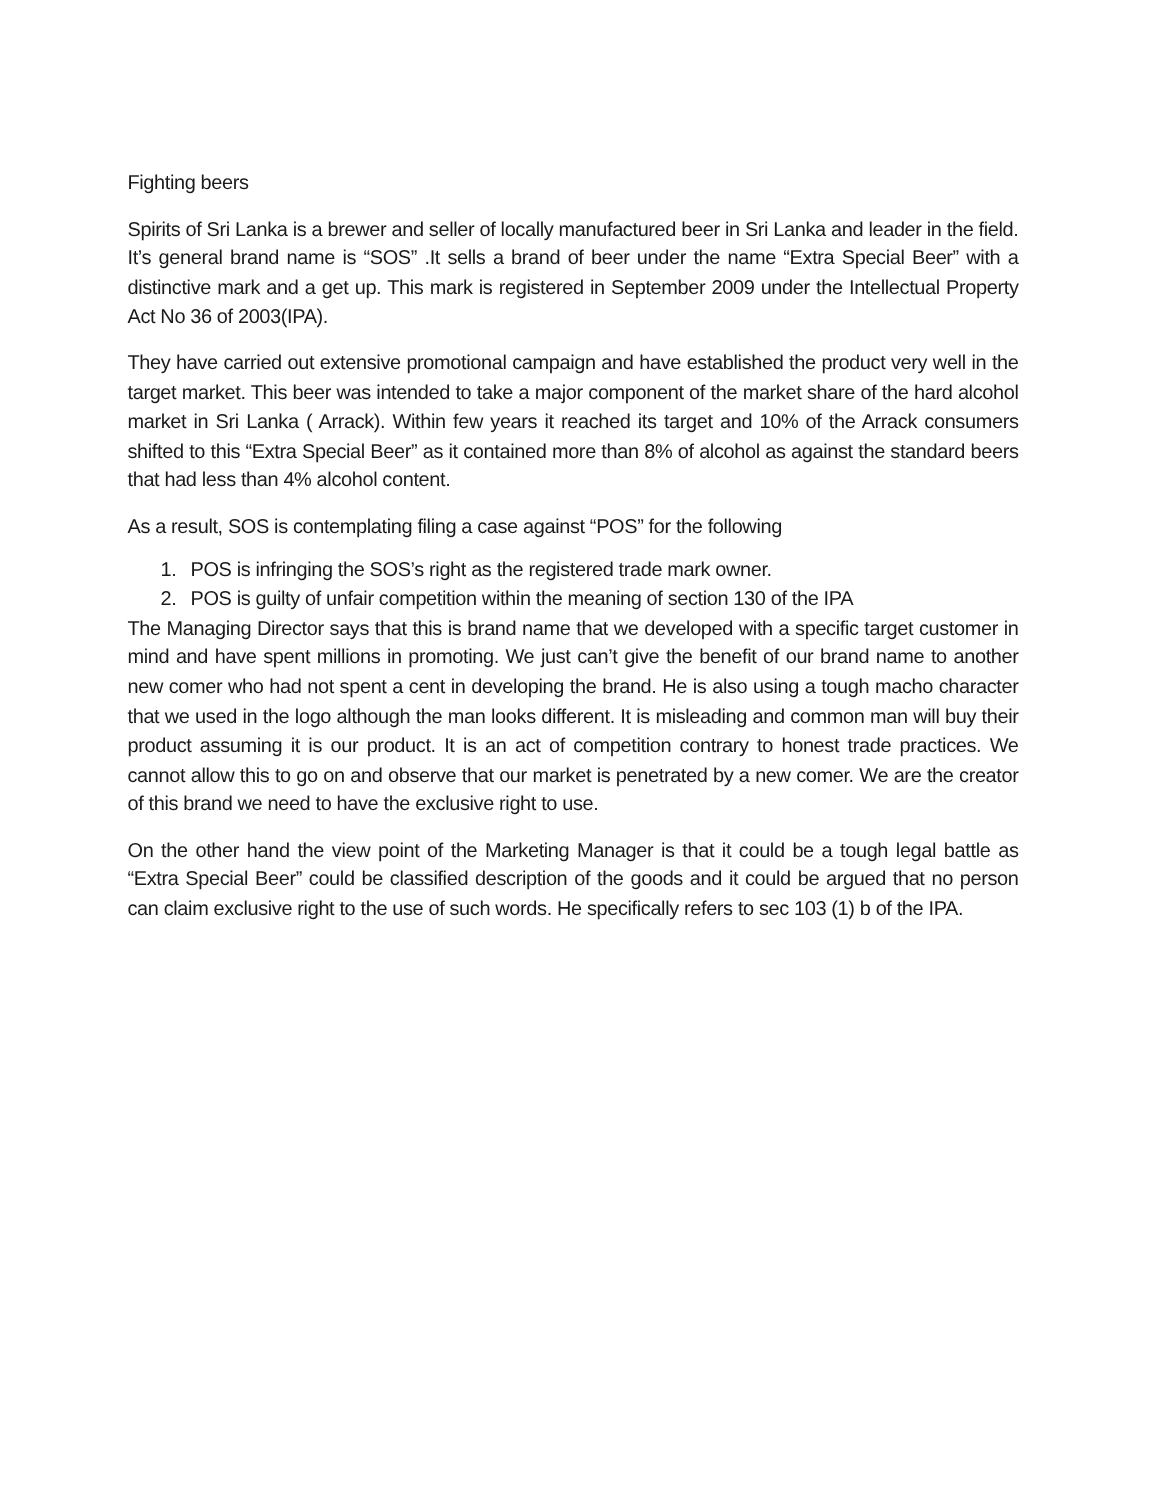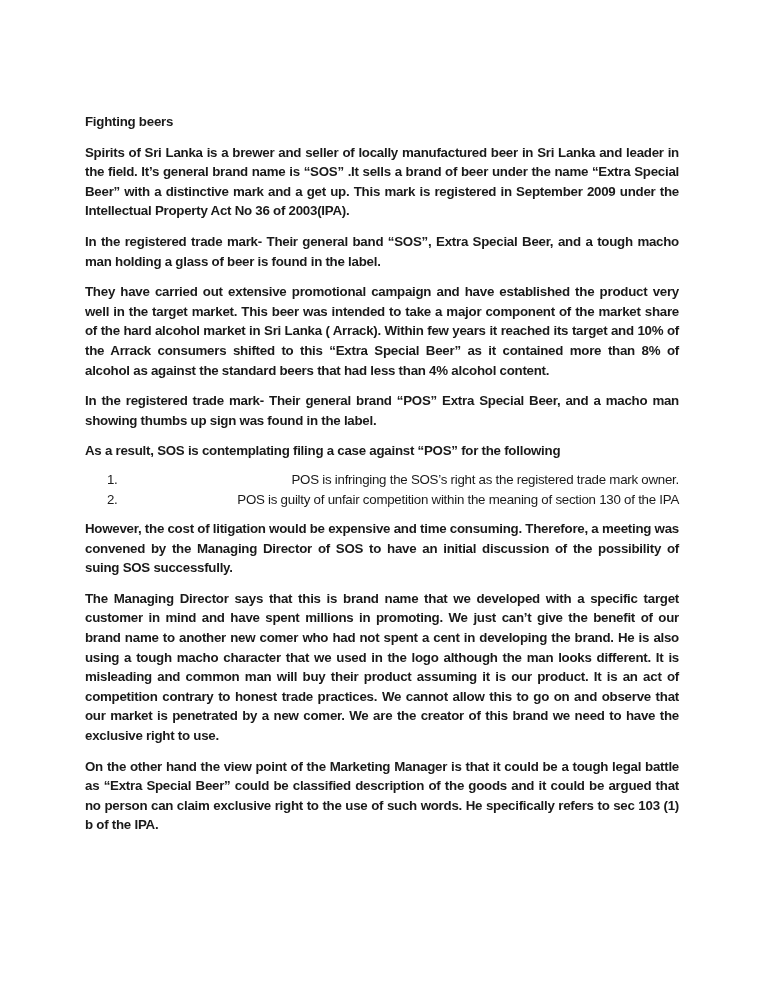--- a/index.html
+++ b/index.html
@@ -23,45 +23,40 @@
       line-height: 19.6px;
       color: #1a1a1a;
       letter-spacing: -0.25px;
     }
     .title {
       margin: 0 0 11px 0;
     }
     p {
       margin: 0 0 11px 0;
       text-align: justify;
-      font-weight: bold;
     }
     ol {
-      margin: -2px 0 10px 0;
+      margin: -2px 0 0 0;
       padding-left: 36px;
-      text-align: right;
     }
     ol li {
       padding-left: 6px;
       line-height: 19.6px;
     }
   </style>
 </head>
 <body>
 
 <div class="page">
   <p class="title">Fighting  beers</p>
 
   <p>Spirits of Sri Lanka is a brewer and seller of locally manufactured beer in Sri Lanka and leader in the field. It’s general brand name is “SOS” .It sells a brand of beer under the name “Extra Special Beer” with a distinctive mark and a get up. This mark is registered in September 2009 under the Intellectual Property Act No 36 of 2003(IPA).</p>
-  <p>In the registered trade mark- Their general band “SOS”, Extra Special Beer, and a tough macho man holding a glass of beer is found in the label.</p>
   <p>They have carried out extensive promotional campaign and have established the product very well in the target market. This beer was intended to take a major component of the market share of the hard alcohol market in Sri Lanka ( Arrack). Within few years it reached its target and 10% of the Arrack consumers shifted to this “Extra Special Beer” as it contained more than 8% of alcohol as against the standard beers that had less than 4% alcohol content.</p>
-  <p>In the registered trade mark- Their general brand “POS” Extra Special Beer, and a macho man showing thumbs up sign was found in the label.</p>
   <p>As a result, SOS is contemplating filing a case against “POS” for the following</p>
 
   <ol>
     <li>POS is infringing the SOS’s right as the registered trade mark owner.</li>
     <li>POS is guilty of unfair competition within the meaning of section 130 of the IPA</li>
   </ol>
 
-  <p>However, the cost of litigation would be expensive and time consuming. Therefore, a meeting was convened by the Managing Director of SOS to have an initial discussion of the possibility of suing SOS successfully.</p>
   <p>The Managing Director says that this is brand name that we developed with a specific target customer in mind and have spent millions in promoting. We just can’t give the benefit of our brand name to another new comer who had not spent a cent in developing the brand.  He is also using a tough macho character that we used in the logo although the man looks different. It is misleading and common man will buy their product assuming it is our product.  It is an act of competition contrary to honest trade practices. We cannot allow this to go on and observe that our market is penetrated by a new comer. We are the creator of this brand we need to have the exclusive right to use.</p>
   <p>On the other hand the view point of the Marketing Manager is that it could be a tough legal battle as “Extra Special Beer” could be classified description of the goods and it could be argued that no person can claim exclusive right to the use of such words. He specifically refers to sec 103 (1) b of the IPA.</p>
 </div>
 
 </body></html>

